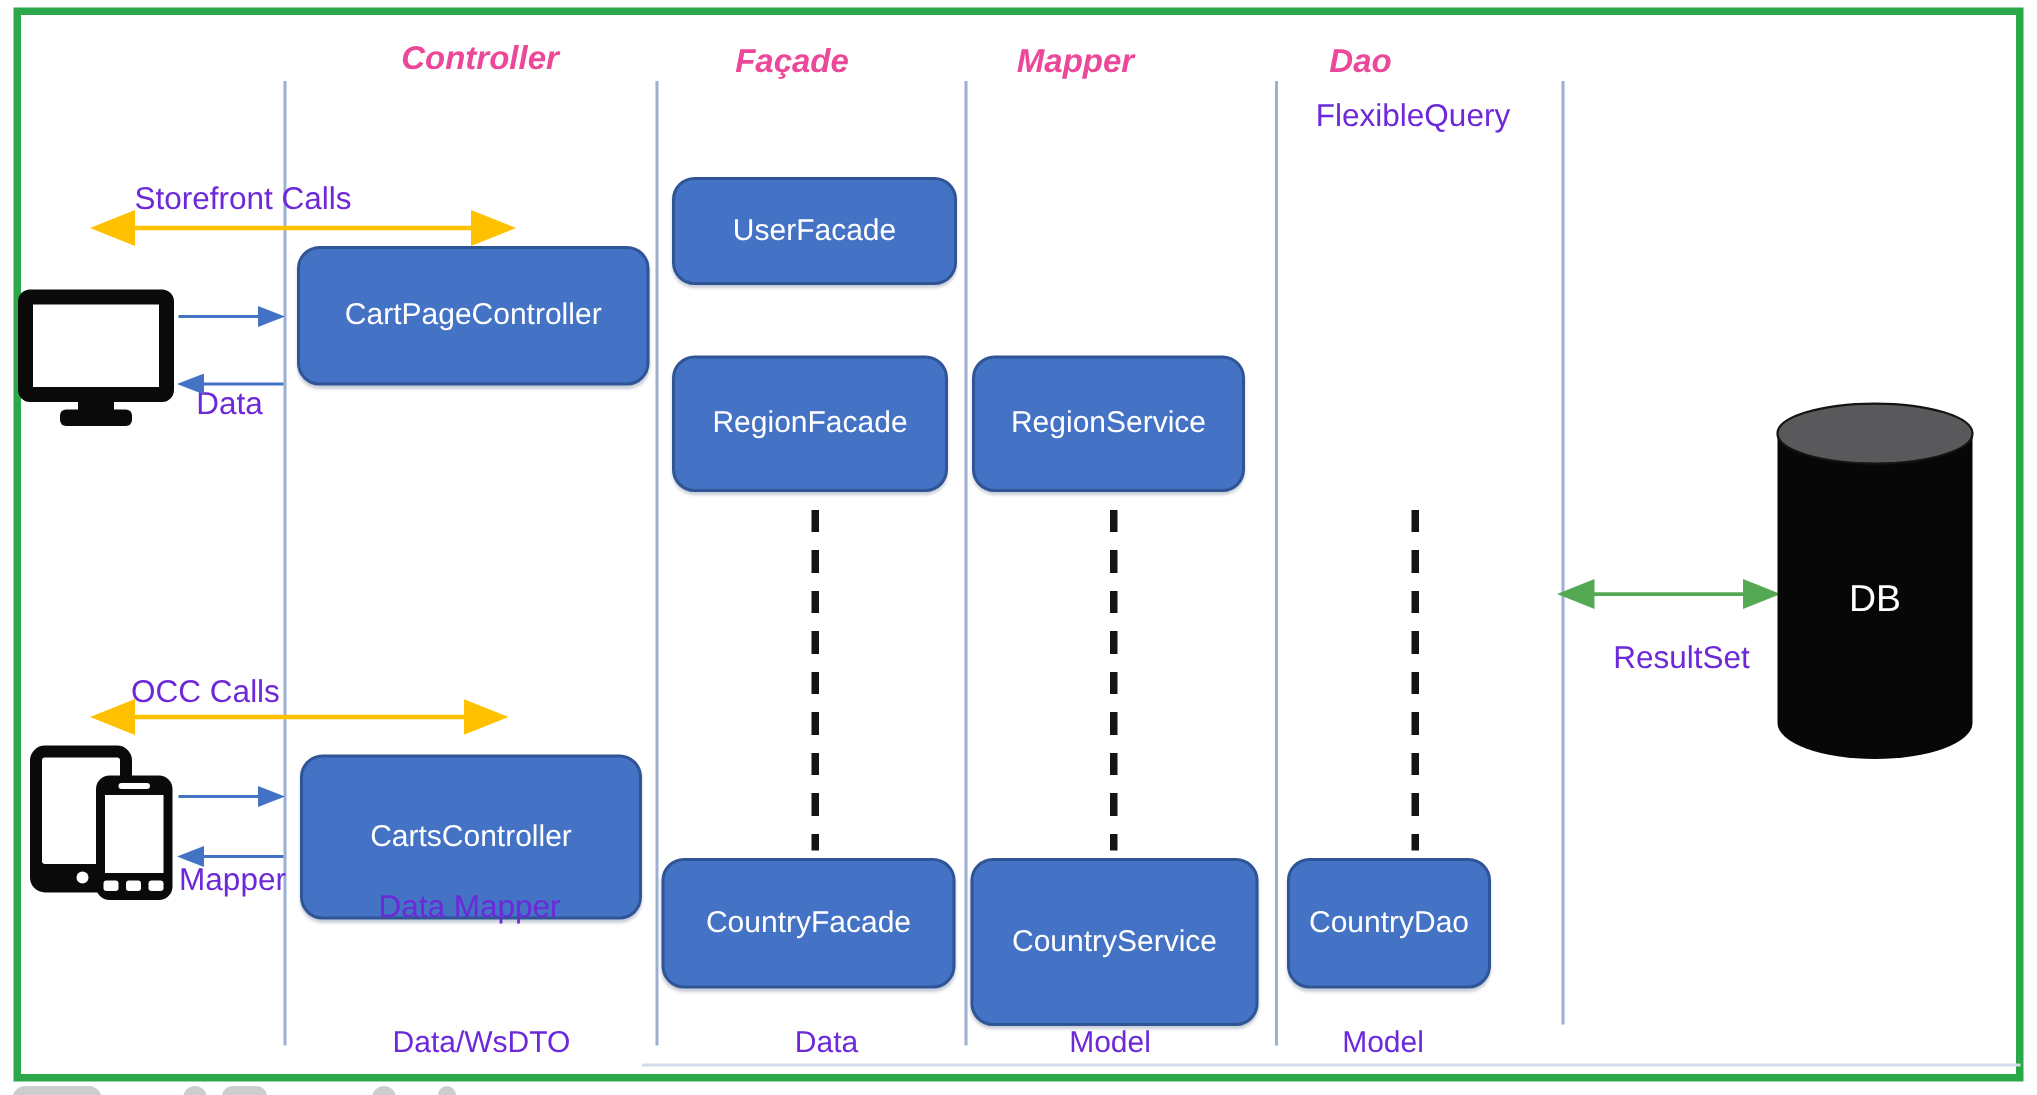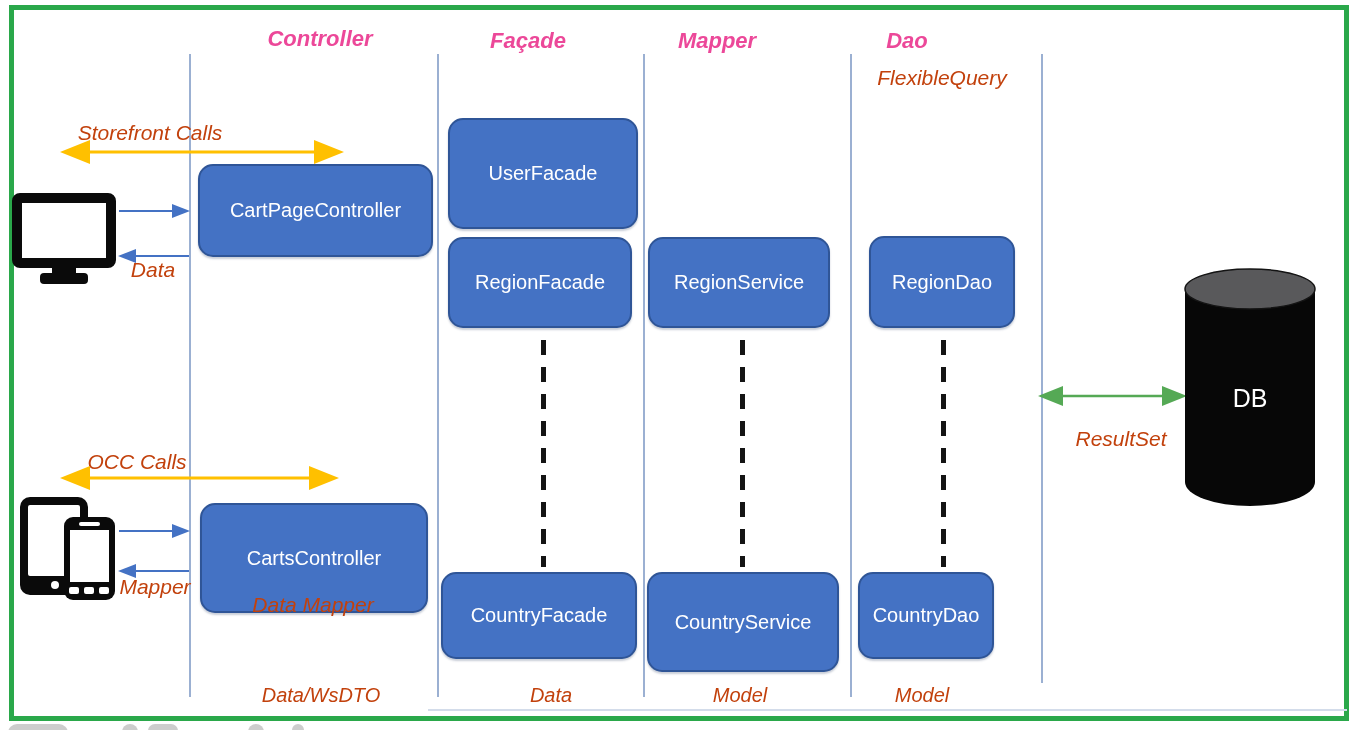--- a/index.html
+++ b/index.html
@@ -32,23 +32,22 @@
     font-weight: bold;
     font-size: 22px;
     color: #ec4899;
     white-space: nowrap;
     font-style: italic;
   }
   .lbl {
     position: absolute;
     transform: translateX(-50%);
     font-size: 21px;
-    color: #c2410c;
+    color: #6d28d9;
     white-space: nowrap;
-    font-style: italic;
   }
   .lbl.small { font-size: 20px; }
   .box {
     position: absolute;
     background: #4472c4;
     border: 2px solid #2f5597;
     border-radius: 15px;
     display: flex; align-items: center; justify-content: center;
     color: #ffffff;
     font-size: 20px;
@@ -102,31 +101,30 @@
 
   <div class="hdr" style="left:320px;top:26px">Controller</div>
   <div class="hdr" style="left:528px;top:28px">Façade</div>
   <div class="hdr" style="left:717px;top:28px">Mapper</div>
   <div class="hdr" style="left:907px;top:28px">Dao</div>
   <div class="lbl" style="left:942px;top:66px">FlexibleQuery</div>
 
   <div class="box" style="left:198px;top:164px;width:235px;height:93px">CartPageController</div>
   <div class="box" style="left:200px;top:503px;width:228px;height:110px">CartsController</div>
 
-  <div class="box" style="left:448px;top:118px;width:190px;height:111px">UserFacade</div>
+  <div class="box" style="left:448px;top:118px;width:190px;height:72px">UserFacade</div>
   <div class="box" style="left:441px;top:572px;width:196px;height:87px">CountryFacade</div>
   <div class="box" style="left:448px;top:237px;width:184px;height:91px">RegionFacade</div>
 
   <div class="box" style="left:648px;top:237px;width:182px;height:91px">RegionService</div>
-  <div class="box" style="left:647px;top:572px;width:192px;height:100px">CountryService</div>
+  <div class="box" style="left:647px;top:572px;width:192px;height:112px">CountryService</div>
 
-  <div class="box" style="left:869px;top:236px;width:146px;height:92px">RegionDao</div>
   <div class="box" style="left:858px;top:572px;width:136px;height:87px">CountryDao</div>
 
-  <div class="lbl" style="left:150px;top:121px">Storefront Calls</div>
+  <div class="lbl" style="left:162px;top:121px">Storefront Calls</div>
   <div class="lbl" style="left:153px;top:258px">Data</div>
   <div class="lbl" style="left:137px;top:450px">OCC Calls</div>
   <div class="lbl" style="left:155px;top:575px">Mapper</div>
   <div class="lbl" style="left:313px;top:593px">Data Mapper</div>
 
   <div class="lbl" style="left:1121px;top:427px">ResultSet</div>
 
   <div class="lbl small" style="left:321px;top:684px">Data/WsDTO</div>
   <div class="lbl small" style="left:551px;top:684px">Data</div>
   <div class="lbl small" style="left:740px;top:684px">Model</div>

